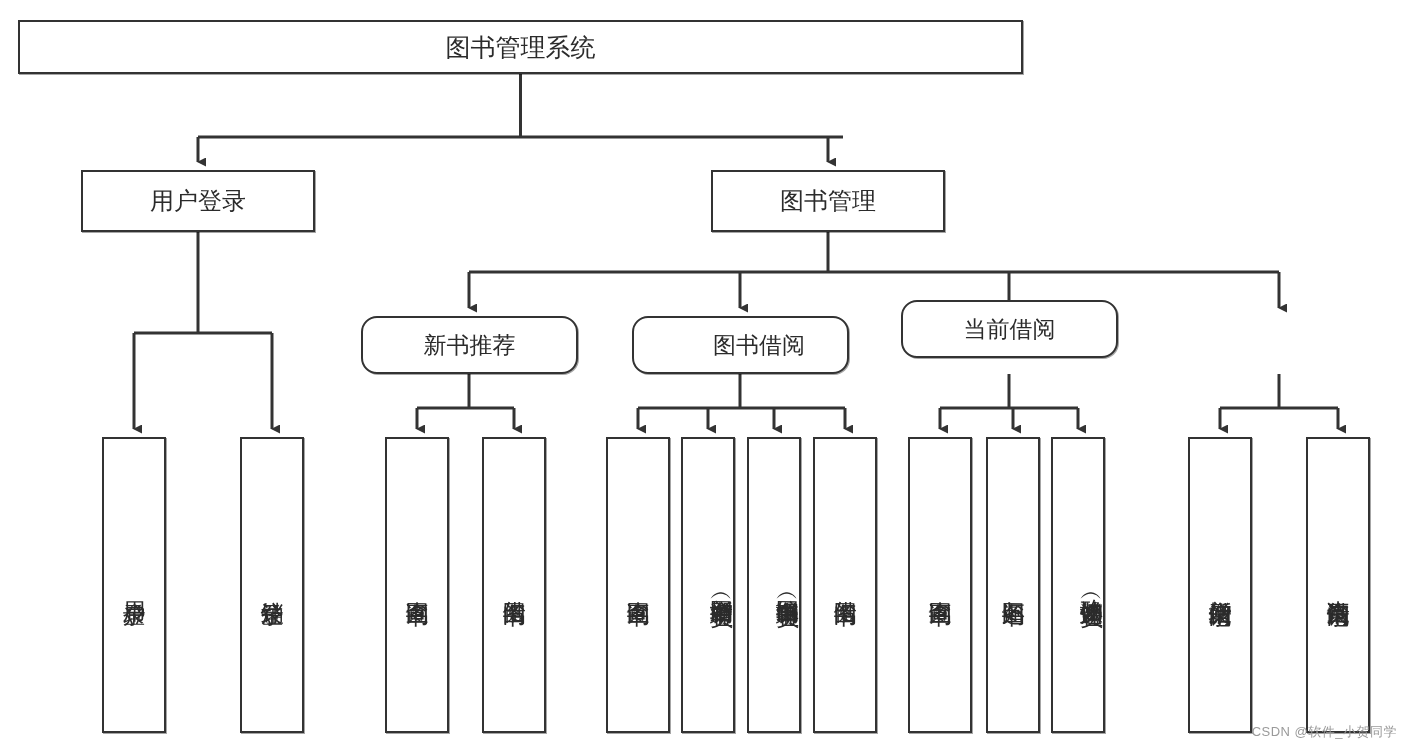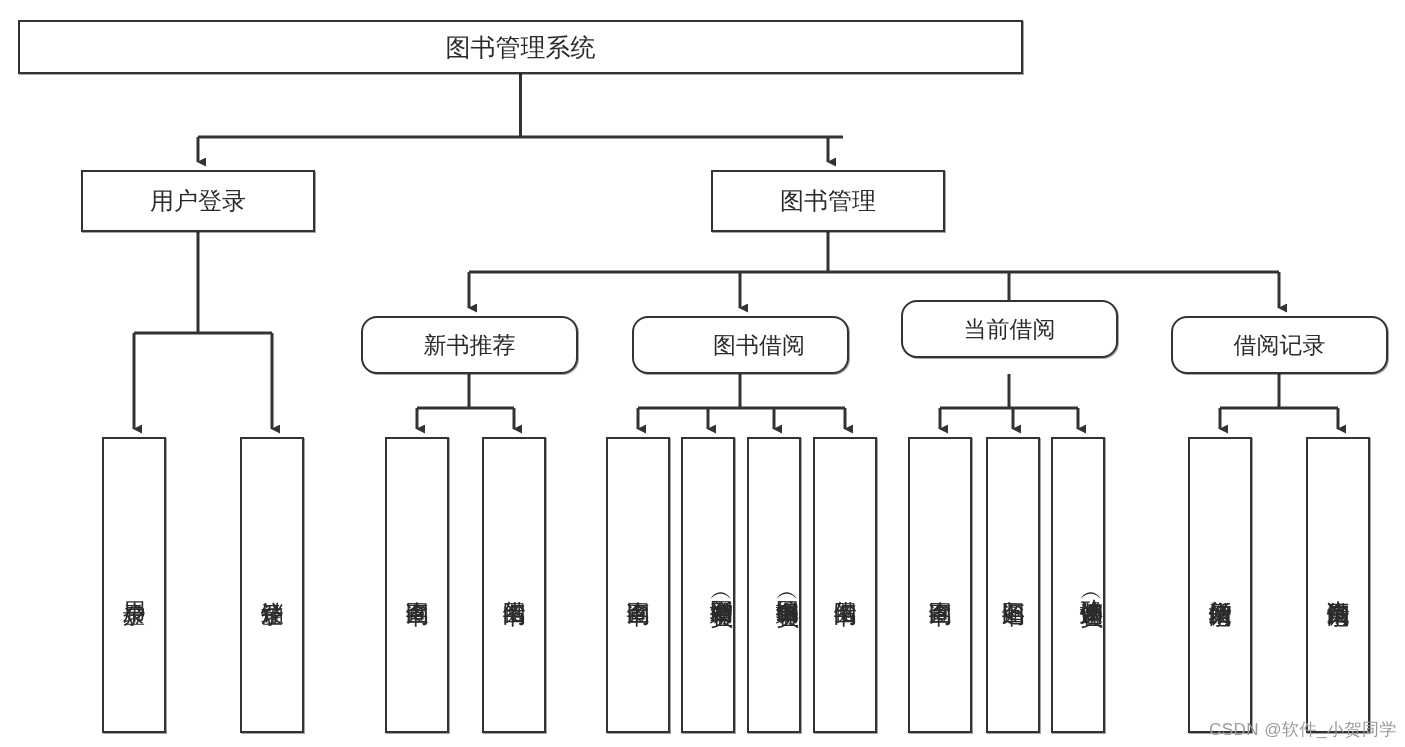--- a/index.html
+++ b/index.html
@@ -58,21 +58,21 @@
     white-space: nowrap;
   }
   .leaf .node-label {
     writing-mode: vertical-rl;
     text-orientation: upright;
   }
   #watermark {
     position: absolute;
     right: 8px;
     bottom: 6px;
-    font-size: 17px;
+    font-size: 13px;
     color: #9a9a9a;
     white-space: nowrap;
     letter-spacing: 0.5px;
   }
 </style>
 </head>
 <body>
 
 <div id="diagram-root" style="background: rgb(255, 255, 255);">
 
@@ -139,23 +139,20 @@
 
   <div class="node lvl3" id="n-l3-0" style="left: 361px; top: 316px; width: 217px; height: 58px; background: rgb(255, 255, 255); border-color: rgb(51, 51, 51); color: rgb(43, 43, 43);">
     <span class="node-label">新书推荐</span>
   </div>
   <div class="node lvl3" id="n-l3-1" style="left: 632px; top: 316px; width: 217px; height: 58px; background: rgb(255, 255, 255); border-color: rgb(51, 51, 51); color: rgb(43, 43, 43); padding-left: 37px;">
     <span class="node-label">图书借阅</span>
   </div>
   <div class="node lvl3" id="n-l3-2" style="left: 901px; top: 300px; width: 217px; height: 58px; background: rgb(255, 255, 255); border-color: rgb(51, 51, 51); color: rgb(43, 43, 43);">
     <span class="node-label">当前借阅</span>
   </div>
-  <div class="node lvl3" id="n-l3-3" style="left: 1171px; top: 316px; width: 217px; height: 58px; background: rgb(255, 255, 255); border-color: rgb(51, 51, 51); color: rgb(43, 43, 43);">
-    <span class="node-label">借阅记录</span>
-  </div>
 
   <div class="node leaf" id="n-lf-0" style="left: 102px; top: 437px; width: 64px; height: 296px; background: rgb(255, 255, 255); border-color: rgb(51, 51, 51); color: rgb(43, 43, 43);">
     <span class="node-label">用户登录</span>
   </div>
   <div class="node leaf" id="n-lf-1" style="left: 240px; top: 437px; width: 64px; height: 296px; background: rgb(255, 255, 255); border-color: rgb(51, 51, 51); color: rgb(43, 43, 43);">
     <span class="node-label">注销登录</span>
   </div>
   <div class="node leaf" id="n-lf-2" style="left: 385px; top: 437px; width: 64px; height: 296px; background: rgb(255, 255, 255); border-color: rgb(51, 51, 51); color: rgb(43, 43, 43);">
     <span class="node-label">查询图书</span>
   </div>

